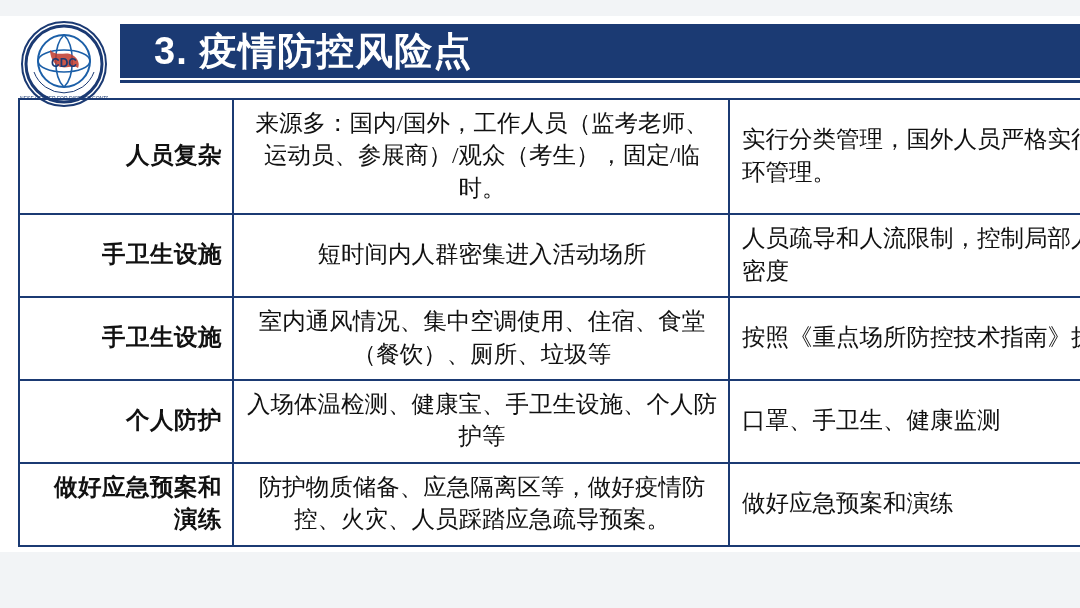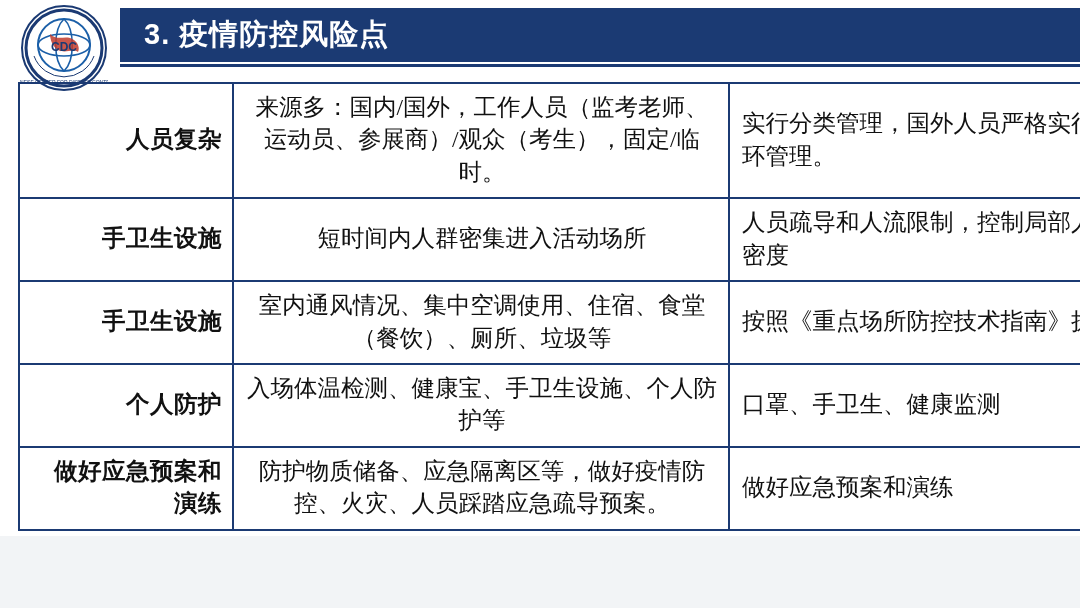--- a/index.html
+++ b/index.html
@@ -12,20 +12,21 @@
     font-family: "Liberation Serif", "DejaVu Serif", serif;
     background: #f2f4f6;
     overflow: hidden;
   }
   .slide {
     position: relative;
     width: 1080px;
     height: 536px;
     background: #c4b5fd;
     overflow: hidden;
+    margin-top: 16px;
   }
   
   .bg-wash {
     position: absolute;
     left: 0; top: 0;
     width: 1080px; height: 608px;
     background:
       linear-gradient(180deg, rgba(255,255,255,0.0) 0%, rgba(255,255,255,0.0) 78%, rgba(255,255,255,0.55) 100%),
       linear-gradient(90deg, #cfd9e2 0%, #dbe3ea 18%, #e7ecf0 40%, #dfe6ec 62%, #cfd8e1 85%, #c6d1db 100%);
     opacity: 1;
@@ -58,24 +59,24 @@
     left: 120px;
     top: 8px;
     width: 960px;
     height: 54px;
     background: #1b3a73;
     display: flex;
     align-items: center;
   }
   .title-text {
     color: #ffffff;
-    font-size: 29px;
+    font-size: 38px;
     font-weight: bold;
     letter-spacing: 1px;
-    padding-left: 24px;
+    padding-left: 34px;
     font-family: "Liberation Sans", "DejaVu Sans", sans-serif;
   }
   .title-rule {
     position: absolute;
     left: 120px;
     top: 64px;
     width: 960px;
     height: 3px;
     background: #1b3a73;
   }

